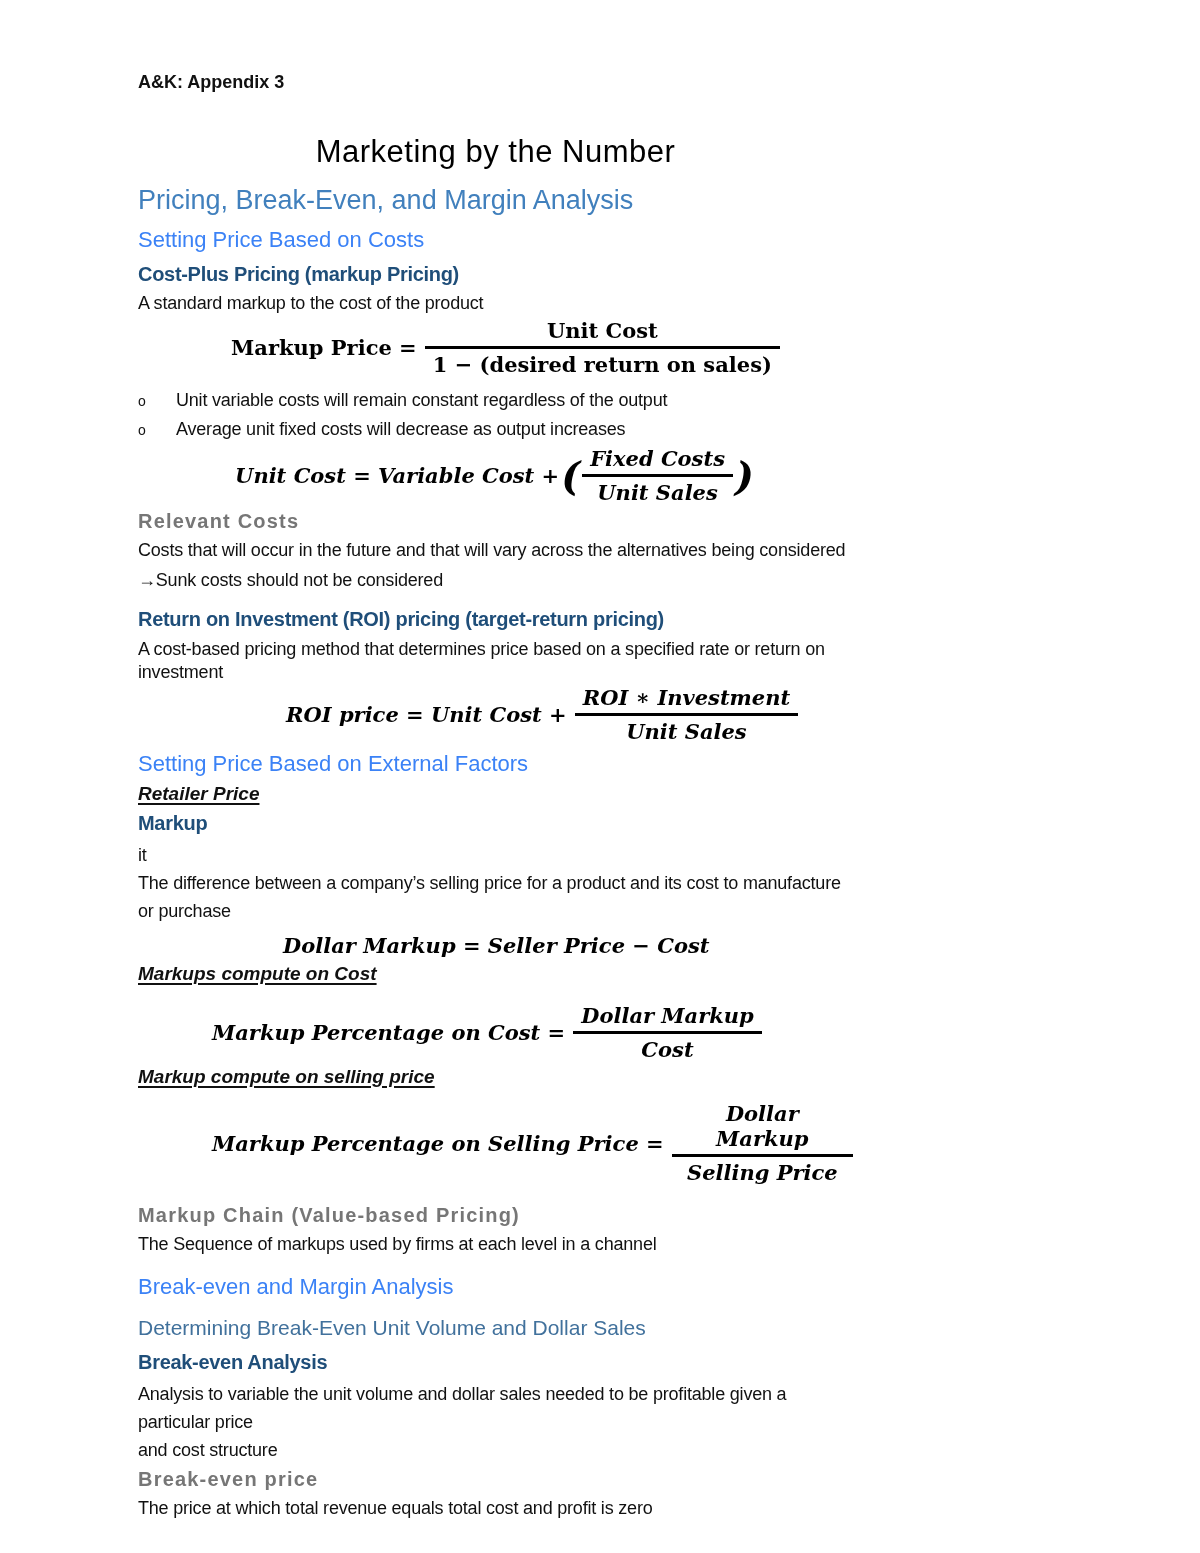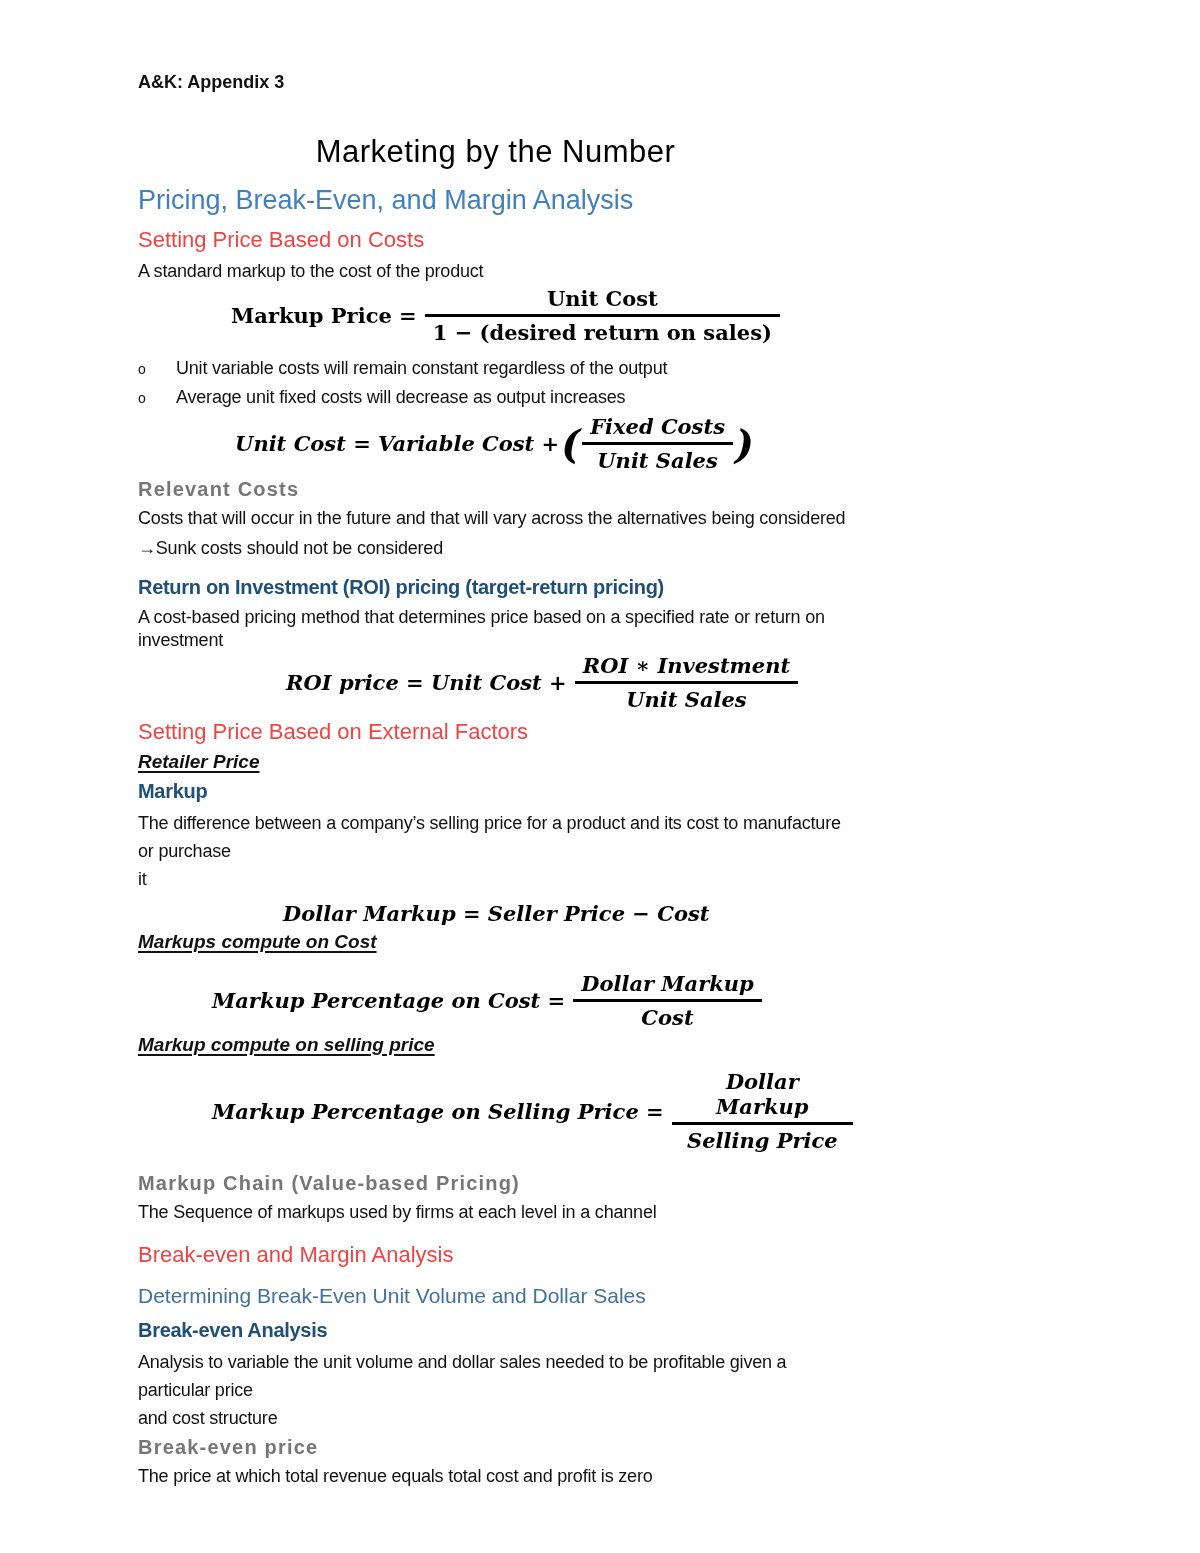--- a/index.html
+++ b/index.html
@@ -36,21 +36,21 @@
     margin-top: 14px;
     font-size: 27px;
     font-weight: 400;
     color: #4180bd;
     line-height: 1.2;
   }
   .h2-blue {
     margin-top: 11px;
     font-size: 22px;
     font-weight: 400;
-    color: #ef4444;
+    color: #3b82f6;
     line-height: 1.2;
   }
   .h3-blue {
     margin-top: 15px;
     font-size: 21px;
     font-weight: 400;
     color: #41719c;
     line-height: 1.2;
   }
   .h-navy {
@@ -159,20 +159,21 @@
 <div class="page">
 
   <div class="doc-header">A&amp;K: Appendix 3</div>
 
   <div class="doc-title">Marketing by the Number</div>
 
   <div class="h1-blue">Pricing, Break-Even, and Margin Analysis</div>
 
   <div class="h2-blue">Setting Price Based on Costs</div>
 
+  <div class="h-navy">Cost-Plus Pricing (markup Pricing)</div>
 
   <div class="body-text">A standard markup to the cost of the product</div>
 
   <div class="formula centered f-markup-price">
     <span class="lhs">Markup Price =</span>
     <span class="frac">
       <span class="num">Unit Cost</span>
       <span class="den">1 − (desired return on sales)</span>
     </span>
   </div>
@@ -216,22 +217,22 @@
     </span>
   </div>
 
   <div class="h2-blue mt-7">Setting Price Based on External Factors</div>
 
   <div class="underline-italic">Retailer Price</div>
 
   <div class="h-navy mt-4">Markup</div>
 
   <div class="body-text">
+    <div class="body-line">it</div>
     <div class="body-line">The difference between a company’s selling price for a product and its cost to manufacture or purchase</div>
-    <div class="body-line">it</div>
   </div>
 
   <div class="formula italic-f f-dollar">
     <span class="lhs">Dollar Markup = Seller Price − Cost</span>
   </div>
 
   <div class="underline-italic mt-4">Markups compute on Cost</div>
 
   <div class="formula italic-f f-pct-cost">
     <span class="lhs">Markup Percentage on Cost =</span>

